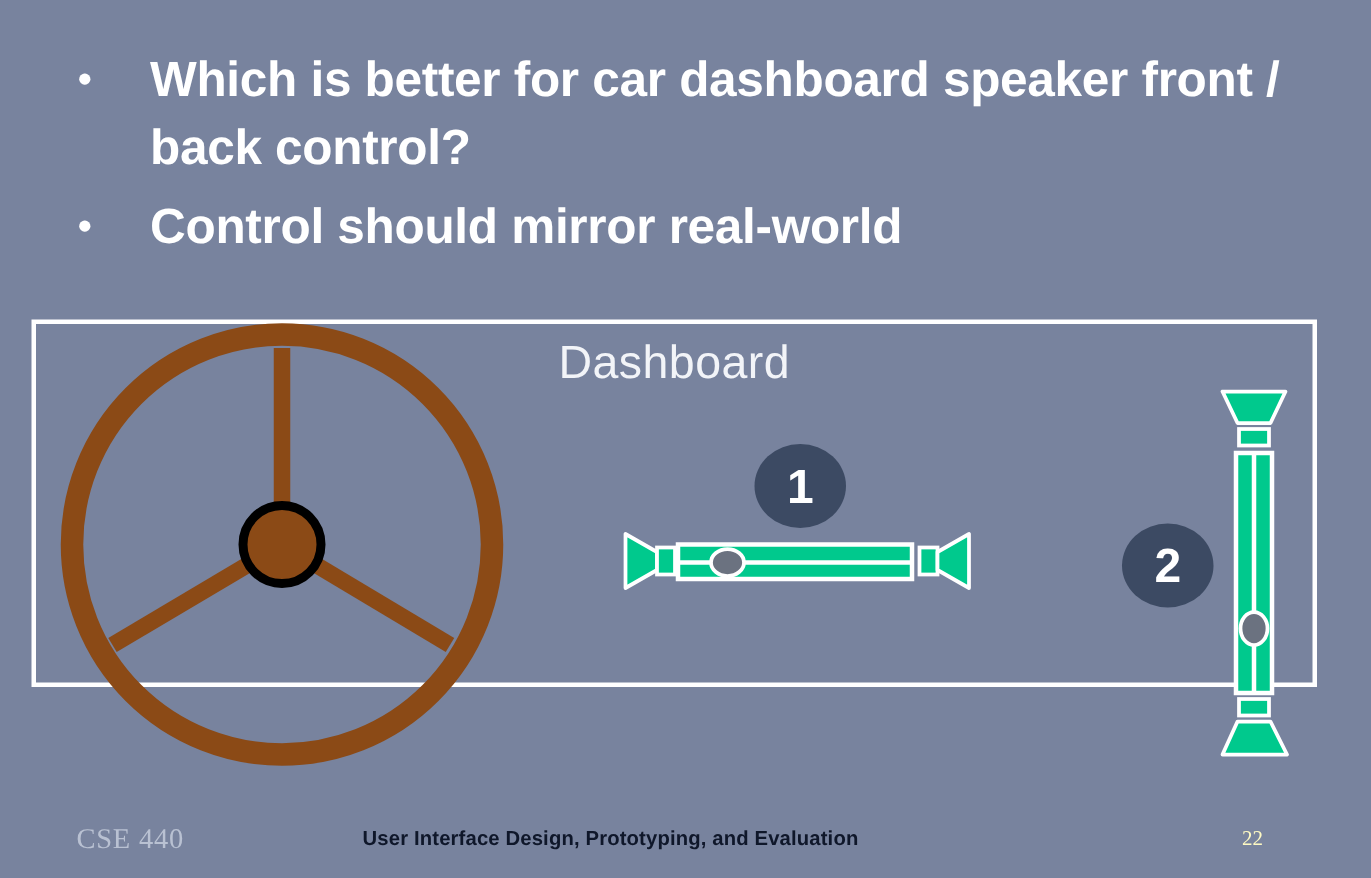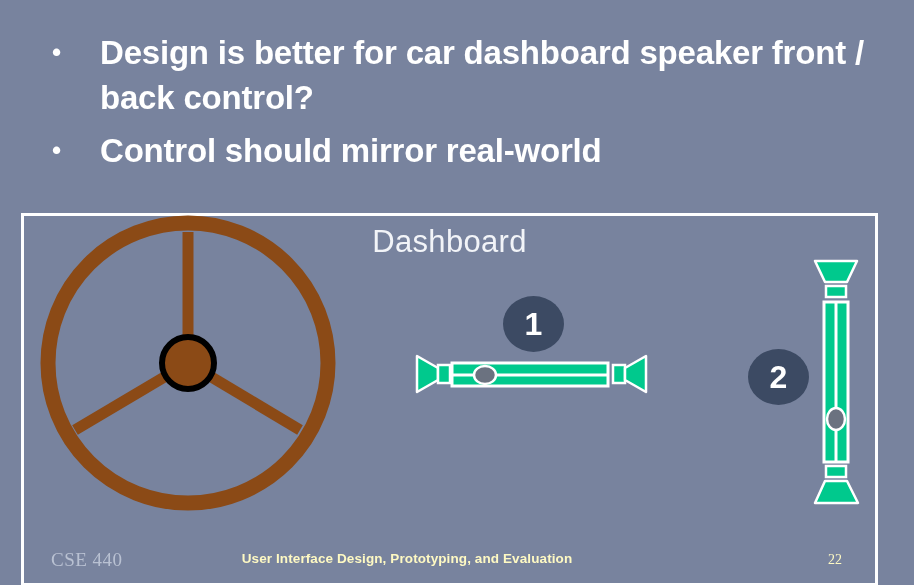--- a/index.html
+++ b/index.html
@@ -49,21 +49,21 @@
   }
   .bullet-text { flex: 1 1 auto; }
   .bullet-text .em { }
 
   
   #panel {
     position: absolute;
     left: 21px;
     top: 213px;
     width: 857px;
-    height: 373px;
+    height: 245px;
     border: 3px solid #ffffff;
     box-sizing: border-box;
   }
   #panel-title {
     position: absolute;
     left: 0;
     top: 8px;
     width: 100%;
     text-align: center;
     color: #f2f4f8;
@@ -123,21 +123,21 @@
     letter-spacing: 0.5px;
   }
   #footer-title {
     position: absolute;
     left: 0;
     top: 2px;
     width: 814px;
     text-align: center;
     font-size: 13.5px;
     font-weight: bold;
-    color: #fef9c3;
+    color: #0f172a;
     letter-spacing: 0.1px;
   }
   #footer-page {
     position: absolute;
     right: 72px;
     top: 3px;
     font-family: "Liberation Serif", serif;
     font-size: 14px;
     color: #fef9c3;
   }
@@ -145,21 +145,21 @@
 </head>
 <body>
 
 <div id="slide">
 
   <div id="bullets">
 
     <div class="bullet-row">
       <span class="bullet-mark">•</span>
       <span class="bullet-text">
-        <span>Design is better for car dashboard speaker front / back control?</span>
+        <span>Which is better for car dashboard speaker front / back control?</span>
       </span>
     </div>
 
     <div class="bullet-row">
       <span class="bullet-mark">•</span>
       <span class="bullet-text">
         <span>Control should mirror </span><span class="em">real-world</span>
       </span>
     </div>
 

